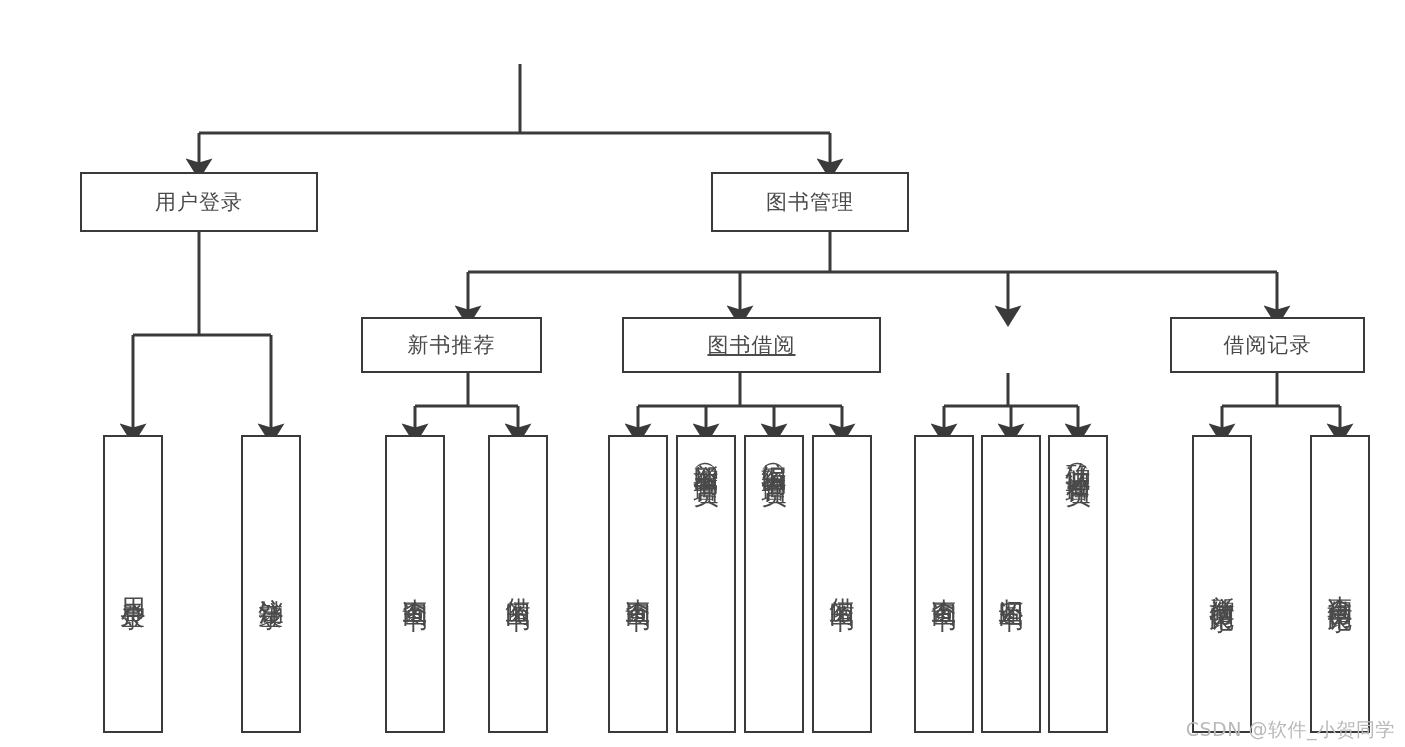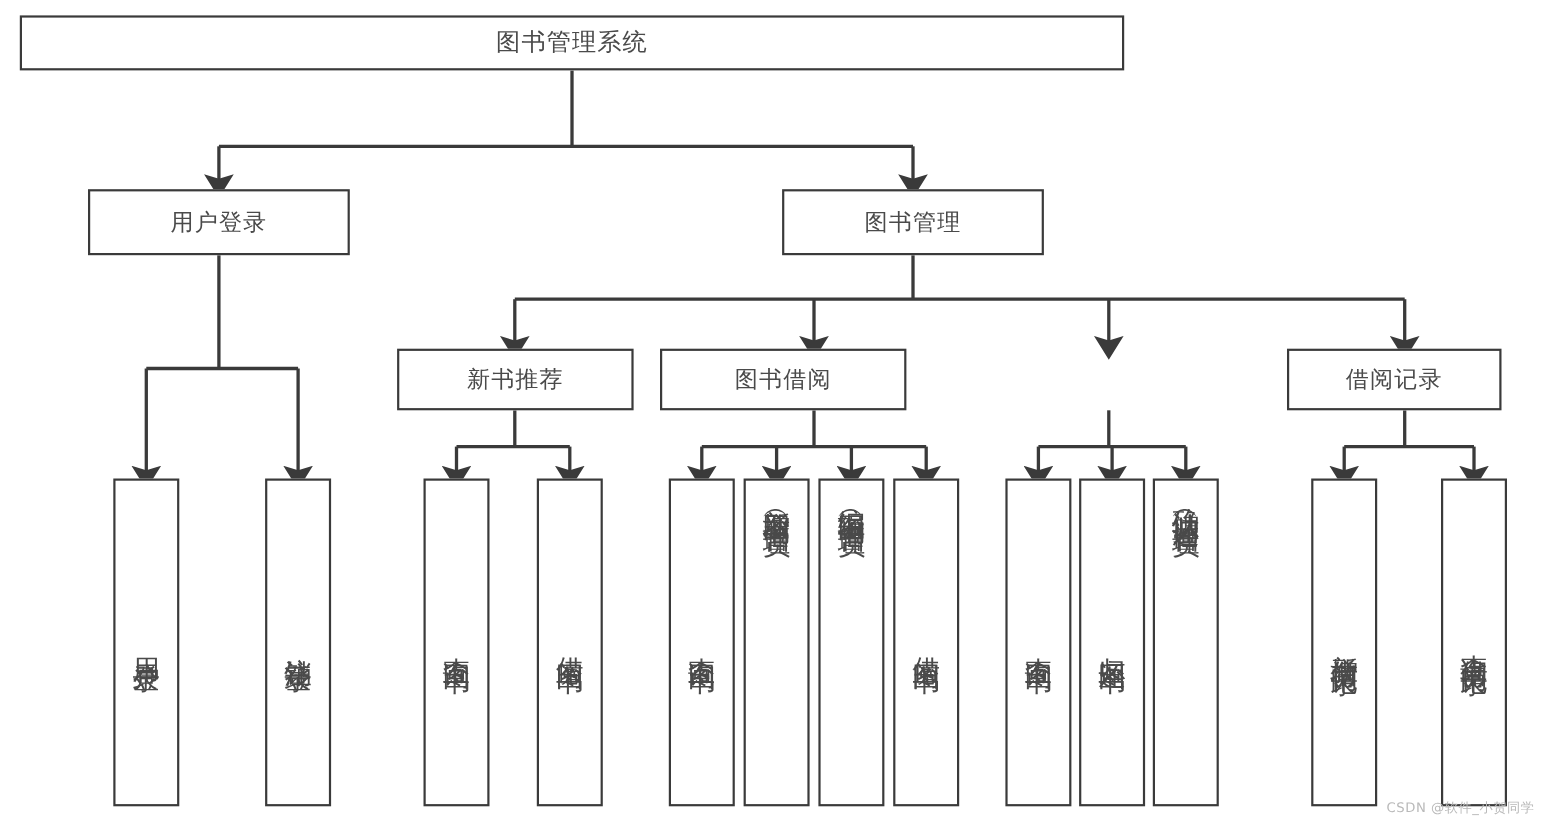--- a/index.html
+++ b/index.html
@@ -64,21 +64,21 @@
     line-height: 1;
   }
   .node.vert.centered {
     align-items: center;
     padding-top: 0;
   }
   #watermark {
     position: absolute;
     right: 10px;
     bottom: 4px;
-    font-size: 12px;
+    font-size: 19px;
     color: #b9b9b9;
     letter-spacing: 0.5px;
     white-space: nowrap;
   }
 </style>
 </head>
 <body>
 
 <div id="canvas">
 
@@ -125,35 +125,32 @@
       <path d="M1011,406 L1011,433" marker-end="url(#arrow)"></path>
       <path d="M1078,406 L1078,433" marker-end="url(#arrow)"></path>
 
       <path d="M1277,373 L1277,406"></path>
       <path d="M1222,406 L1340,406"></path>
       <path d="M1222,406 L1222,433" marker-end="url(#arrow)"></path>
       <path d="M1340,406 L1340,433" marker-end="url(#arrow)"></path>
     </g>
   </svg>
 
-  <div class="node horiz root" style="left:18px; top:14px; width:1004px; height:50px;">
-    <span class="label">图书管理系统</span>
-  </div>
 
   <div class="node horiz" style="left:80px; top:172px; width:238px; height:60px;">
     <span class="label">用户登录</span>
   </div>
-  <div class="node horiz" style="left:711px; top:172px; width:238px; height:60px;">
+  <div class="node horiz" style="left:711px; top:172px; width:198px; height:60px;">
     <span class="label">图书管理</span>
   </div>
 
-  <div class="node horiz" style="left:361px; top:317px; width:215px; height:56px;">
+  <div class="node horiz" style="left:361px; top:317px; width:181px; height:56px;">
     <span class="label">新书推荐</span>
   </div>
-  <div class="node horiz" style="left:600px; top:317px; width:224px; height:56px;">
+  <div class="node horiz" style="left:622px; top:317px; width:259px; height:56px;text-decoration:underline;">
     <span class="label">图书借阅</span>
   </div>
   <div class="node horiz" style="left:1170px; top:317px; width:195px; height:56px;">
     <span class="label">借阅记录</span>
   </div>
 
   <div class="node vert centered" style="left:103px; top:435px; width:60px; height:298px;">
     <span class="label">用户登录</span>
   </div>
   <div class="node vert centered" style="left:241px; top:435px; width:60px; height:298px;">

